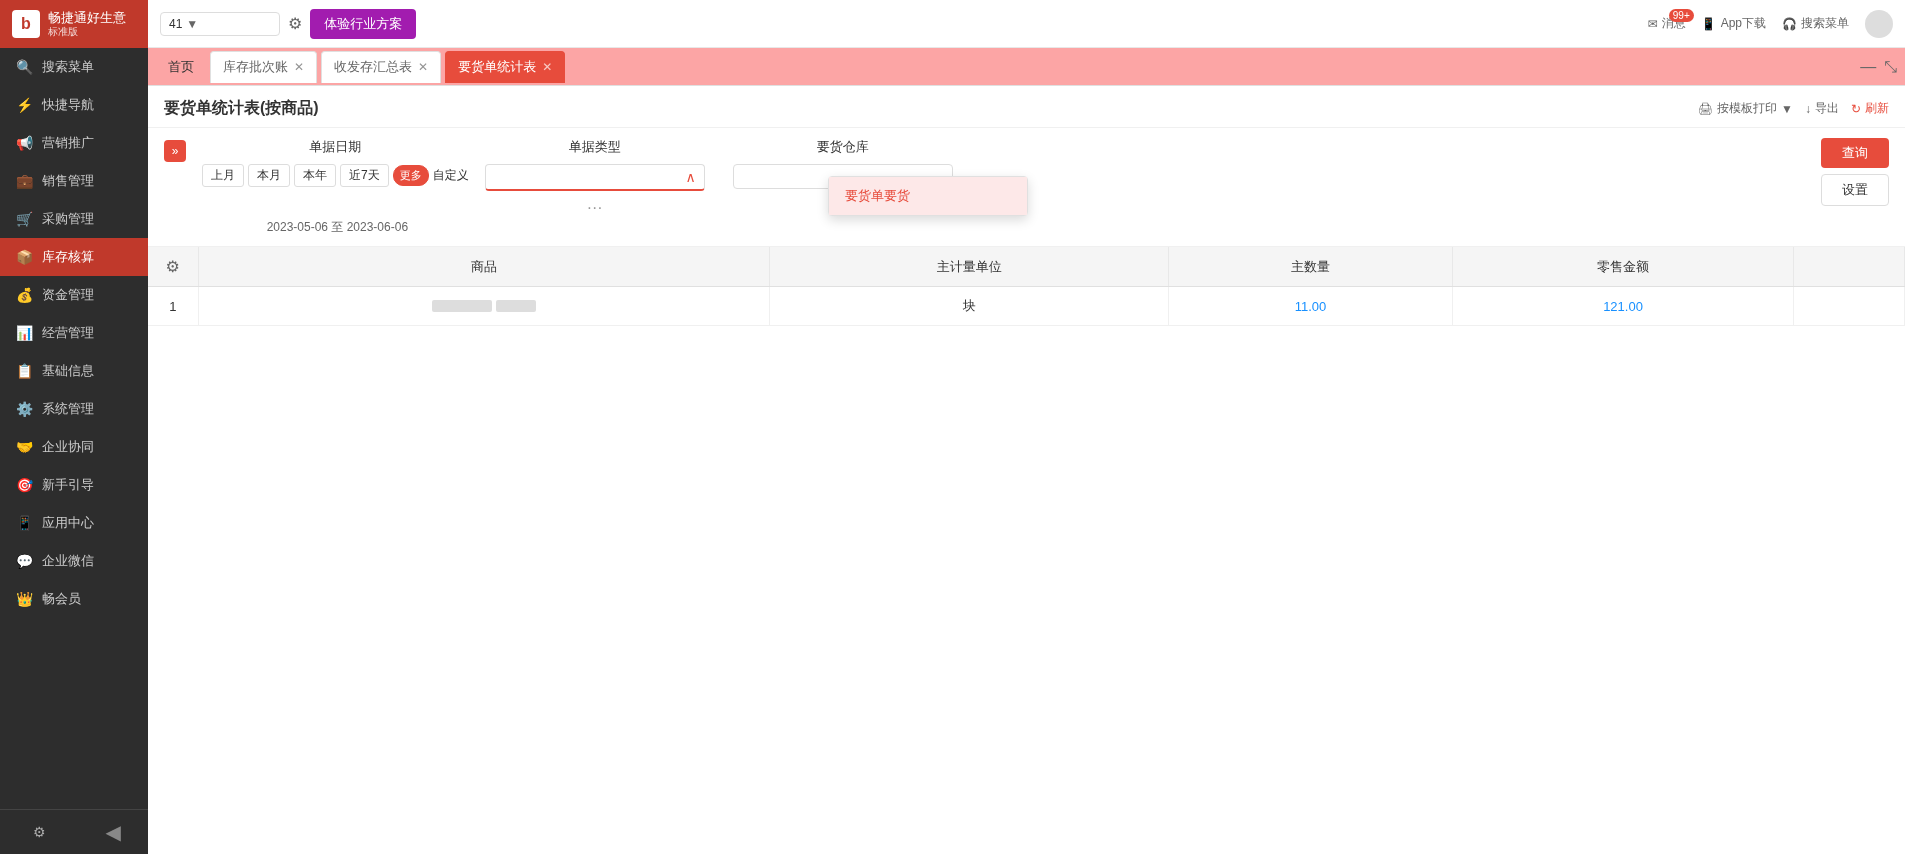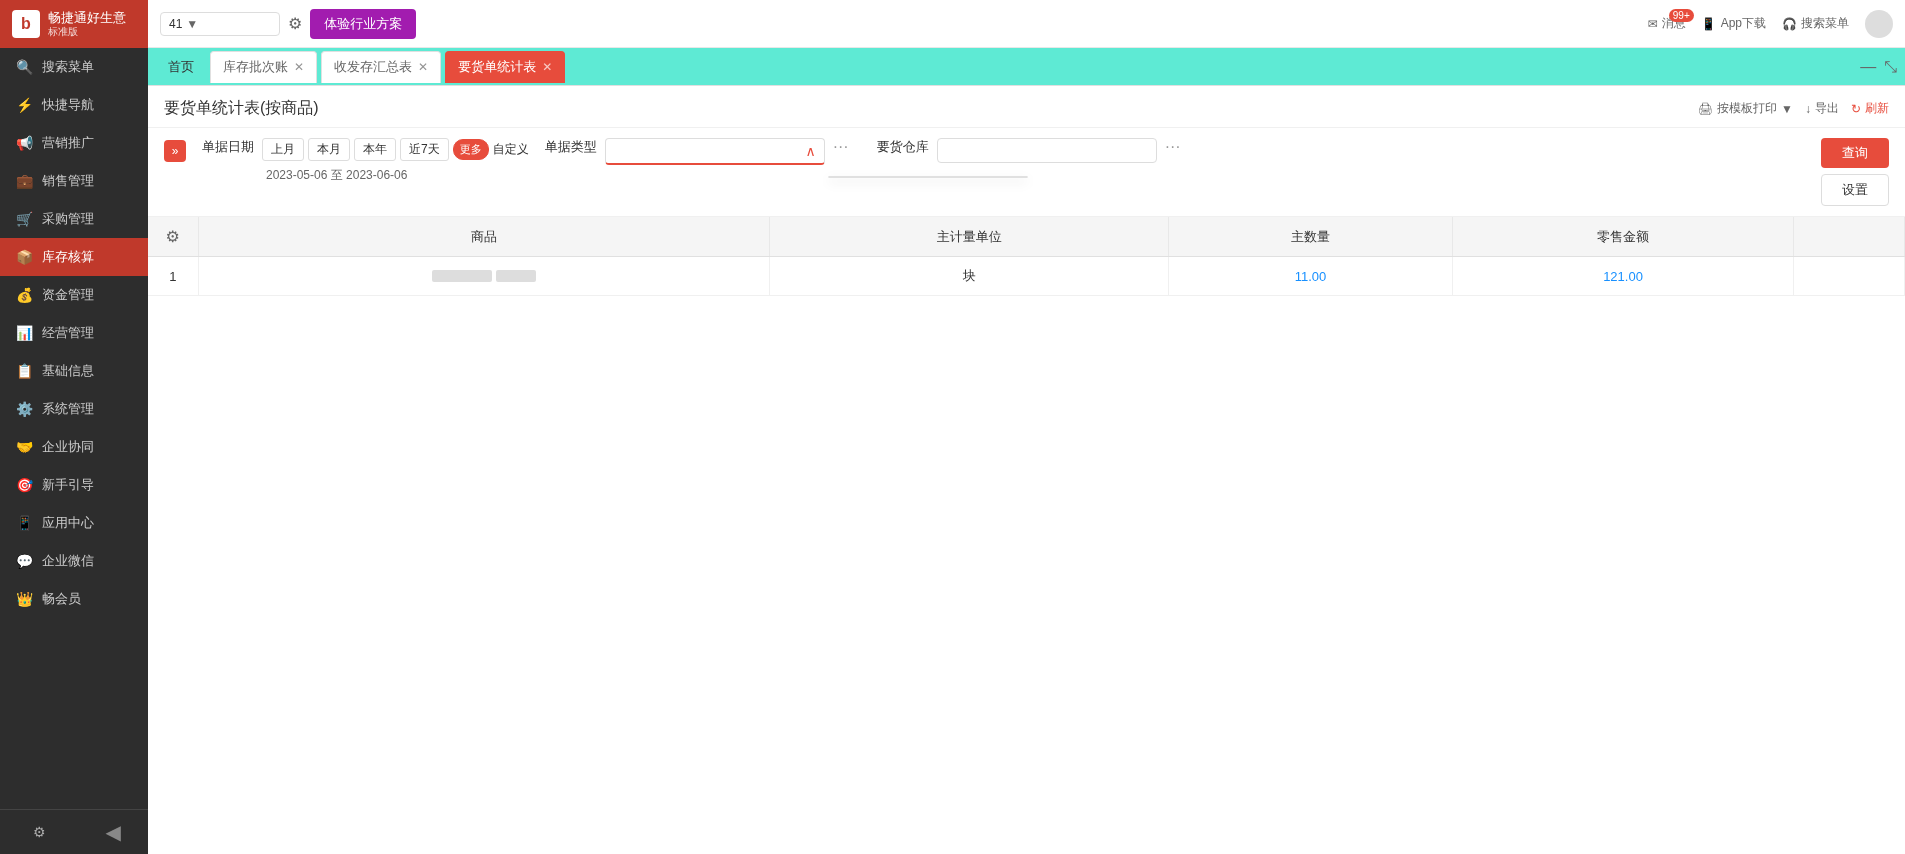--- a/index.html
+++ b/index.html
@@ -113,21 +113,21 @@
       white-space: nowrap;
     }
     .avatar {
       width: 28px; height: 28px;
       background: #ddd;
       border-radius: 50%;
     }
 
     
     .tabs-bar {
-      background: #5eead4;
+      background: #fca5a5;
       display: flex;
       align-items: center;
       height: 38px;
       padding: 0 8px;
       border-bottom: 1px solid #e0e0e0;
       gap: 4px;
     }
     .tab {
       display: flex; align-items: center; gap: 4px;
       padding: 6px 12px;
@@ -175,21 +175,21 @@
     
     .page-header {
       display: flex;
       align-items: center;
       justify-content: space-between;
       padding: 12px 16px 8px;
       border-bottom: 1px solid #f0f0f0;
     }
     .page-title {
       font-size: 16px;
-      font-weight: normal;
+      font-weight: bold;
       color: #333;
     }
     .page-actions {
       display: flex; align-items: center; gap: 12px;
     }
     .page-action-btn {
       display: flex; align-items: center; gap: 4px;
       color: #666; font-size: 12px; cursor: pointer;
     }
     .refresh-btn { color: #e74c3c; }
@@ -216,21 +216,23 @@
       flex-shrink: 0;
       margin-top: 2px;
     }
     .filter-group {
       display: flex;
       flex-direction: column;
       gap: 6px;
     }
     .filter-row {
       display: flex;
+      align-items: center;
       gap: 8px;
+      flex-direction: column;
     }
     .filter-label {
       font-size: 13px;
       color: #333;
       white-space: nowrap;
     }
     .date-shortcuts {
       display: flex; align-items: center; gap: 4px;
     }
     .date-btn {
@@ -606,20 +608,21 @@
           <span class="filter-more-btn">···</span>
         </div>
       </div>
 
       <div class="action-group">
         <button class="query-btn">查询</button>
         <button class="settings-btn">设置</button>
       </div>
 
       <div class="dropdown-overlay">
+        <div class="dropdown-item selected">要货单要货</div>
       </div>
     </div>
 
     <div class="table-container">
       <table>
         <thead>
           <tr>
             <th>
               <span class="settings-col-icon">⚙</span>
             </th>

